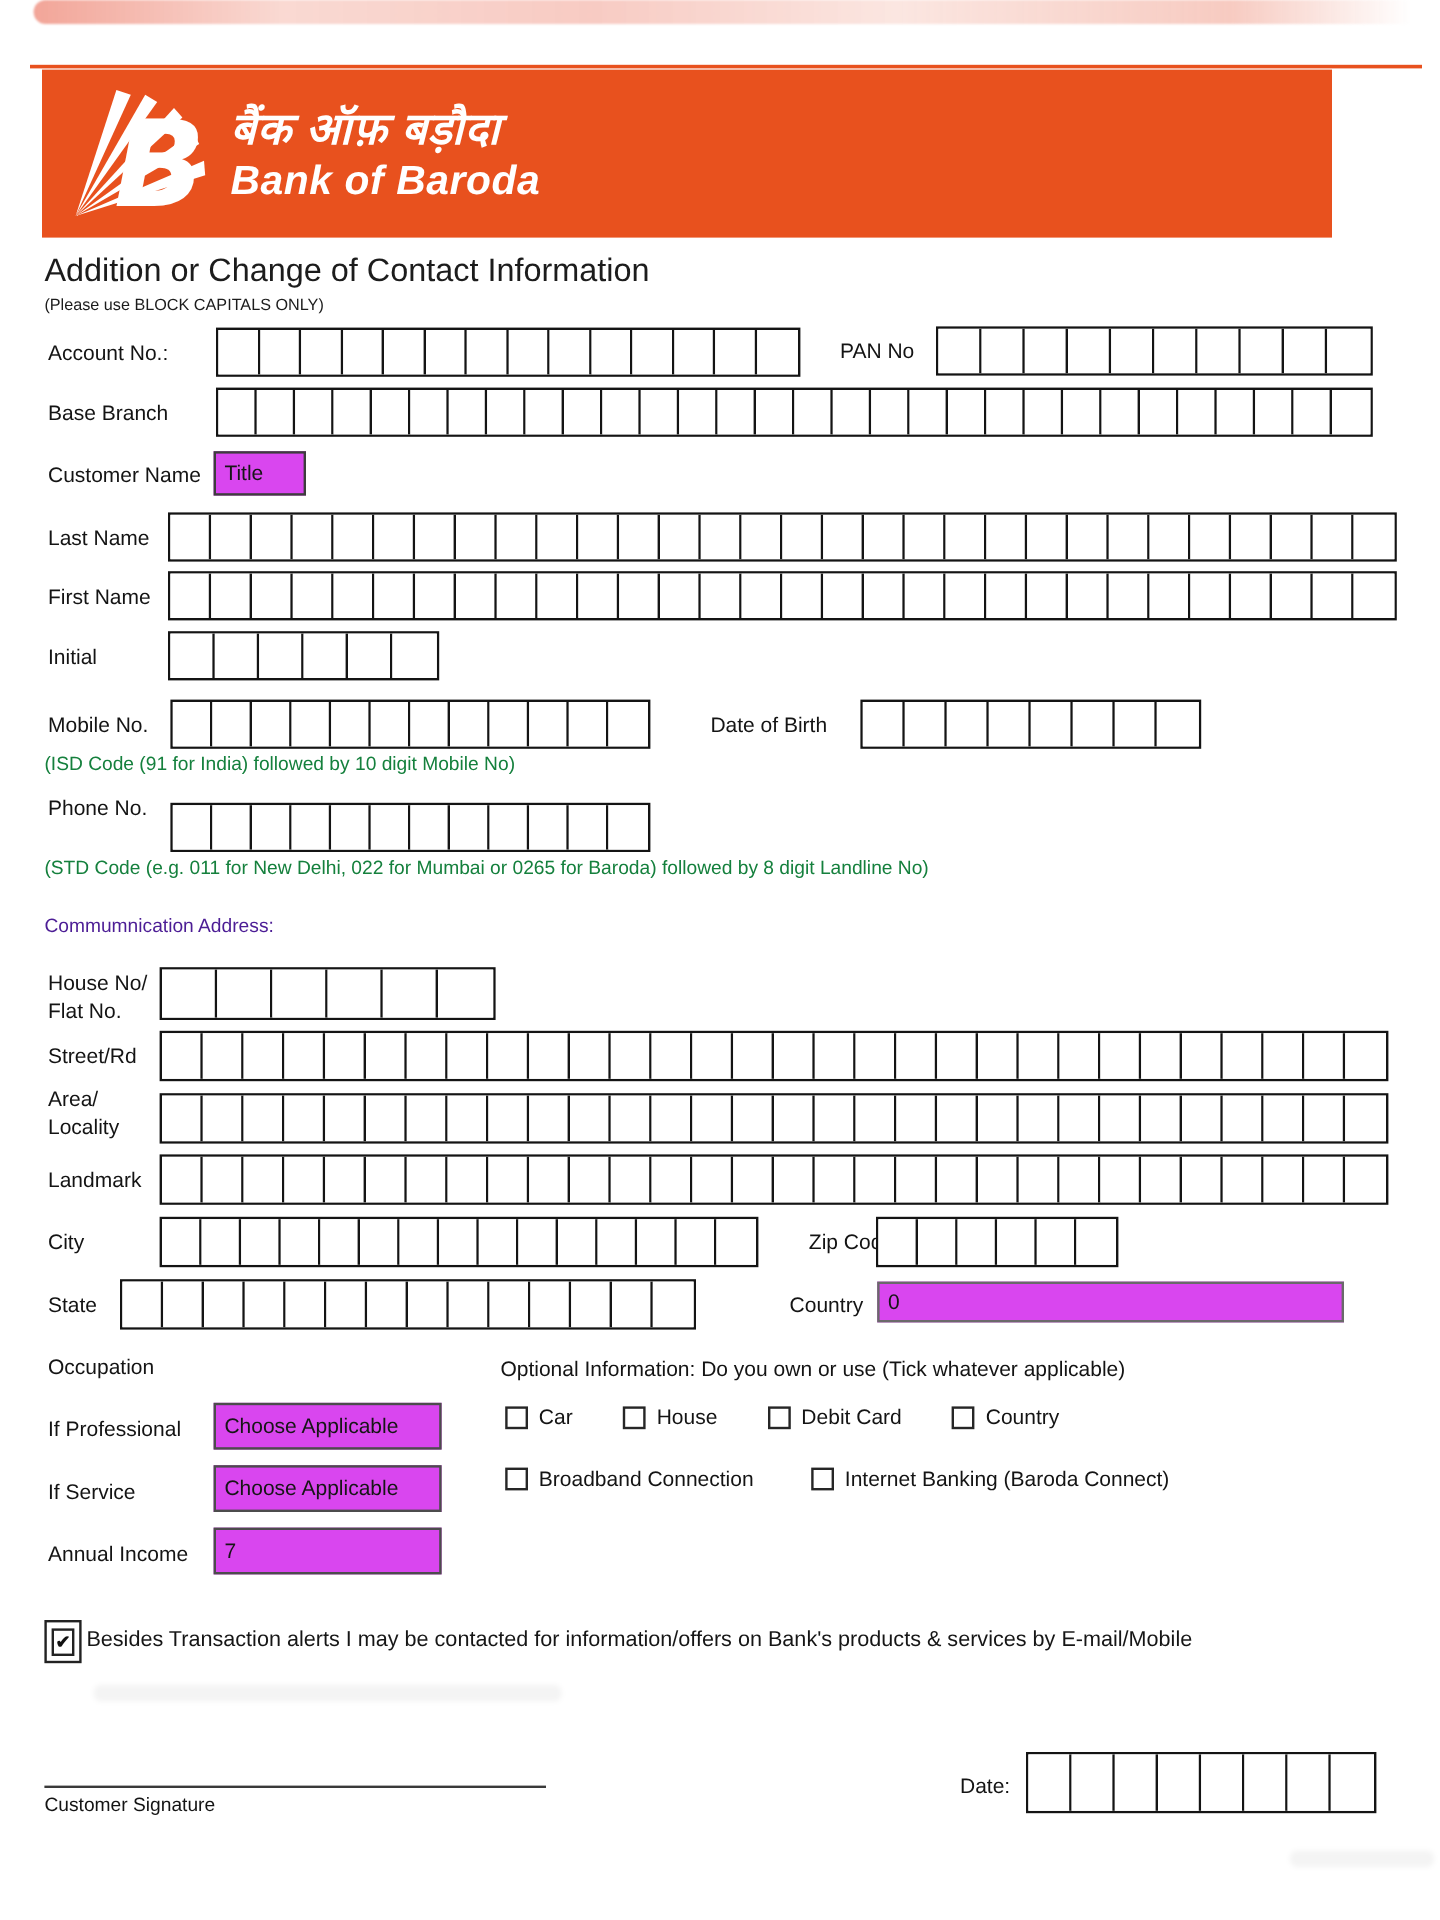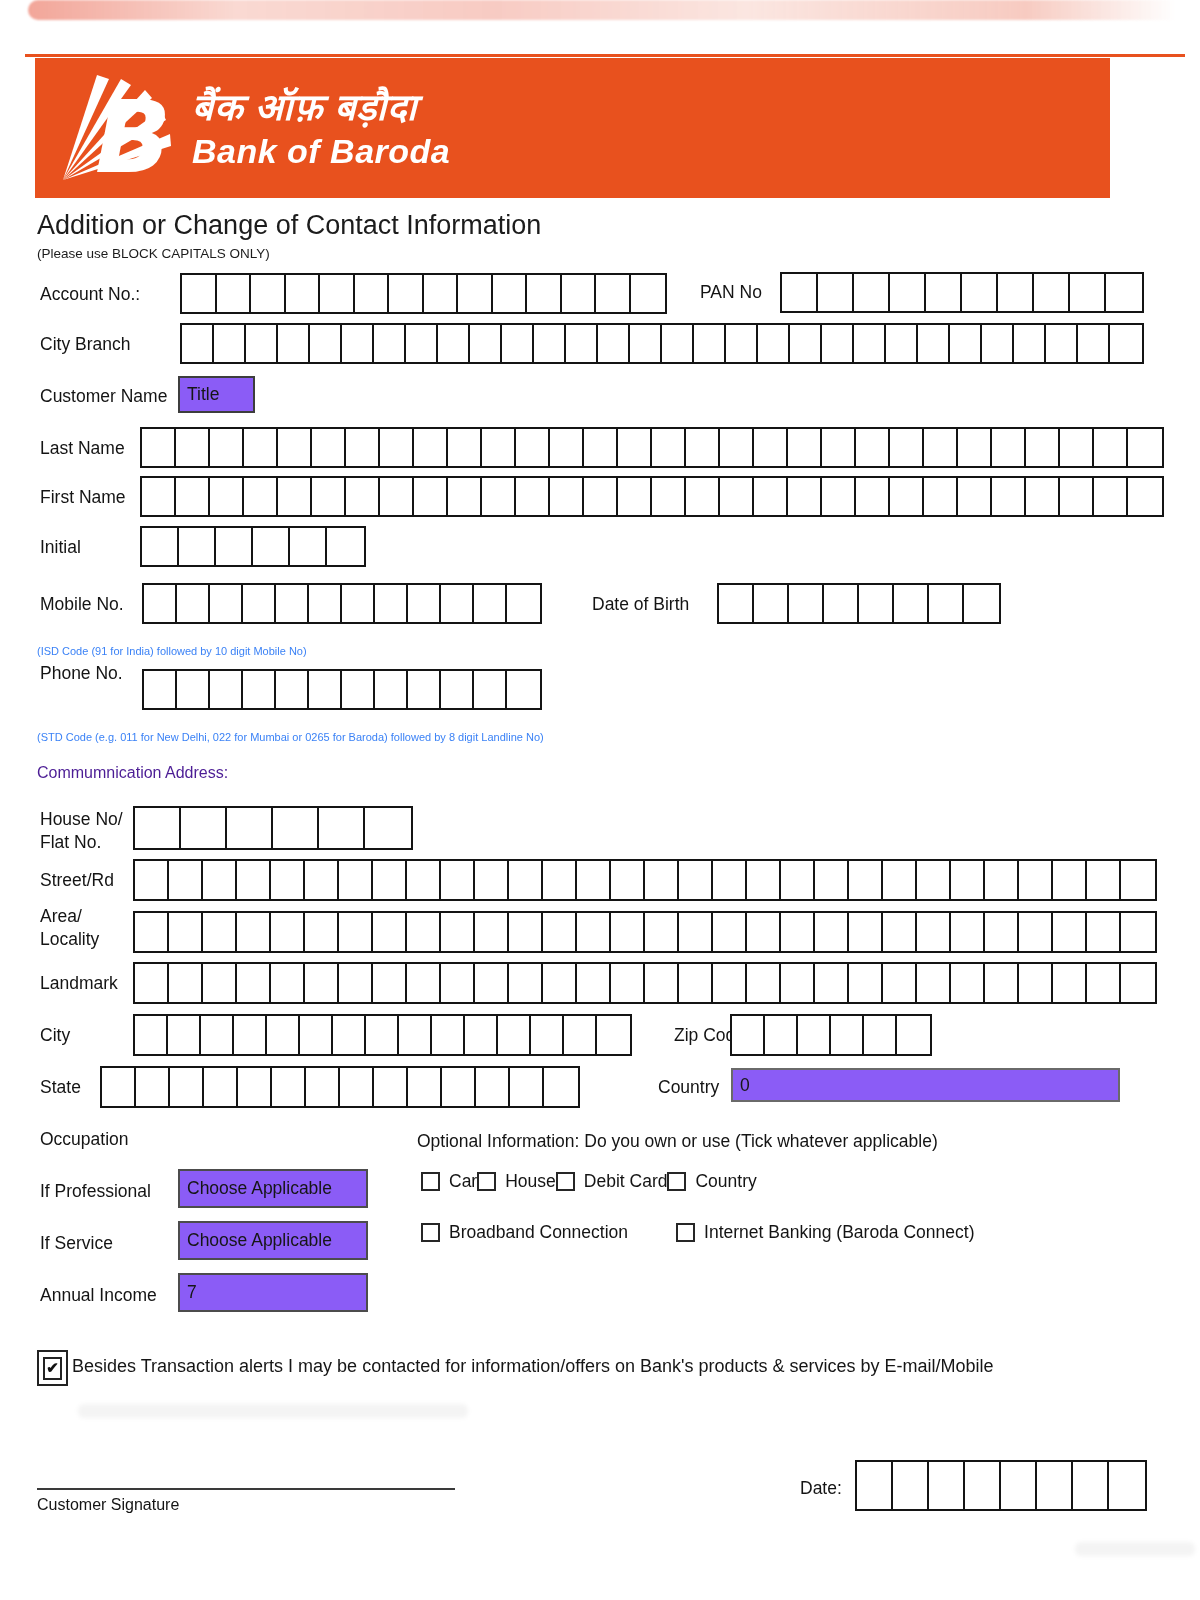--- a/index.html
+++ b/index.html
@@ -14,28 +14,28 @@
   .hairline { position:absolute; left:25px; top:54px; width:1160px; height:3px; }
   .brandbox { position:absolute; left:35px; top:58px; width:1075px; height:140px; }
   .brand-hindi { position:absolute; left:157px; top:22px; font-size:37px; font-weight:bold; font-style:italic; color:#fff; letter-spacing:1px; }
   .brand-english { position:absolute; left:157px; top:74px; font-size:34px; font-weight:bold; font-style:italic; color:#fff; letter-spacing:.5px; }
   .logo { position:absolute; left:22px; top:14px; }
 
   .page-title { position:absolute; left:37px; top:210px; font-size:27px; color:#1c1c1c; }
   .page-subtitle { position:absolute; left:37px; top:246px; font-size:13.5px; color:#1c1c1c; }
 
   .lbl { position:absolute; font-size:17.5px; color:#141414; line-height:1.3; }
-  .hint { position:absolute; font-size:11px; color:#3b82f6;margin-top:16px; }
+  .hint { position:absolute; font-size:16px; color:#15803d; }
   .h2 { position:absolute; font-size:16px; color:#4c1d95; }
 
   .strip { position:absolute; display:flex; border:2.5px solid #141414; background:#fff; }
   .cell { width:var(--cw); height:var(--ch); border-right:2px solid #141414; box-sizing:border-box; background:#fff; }
   .cell:last-child { border-right:0; }
 
-  .inputbox { position:absolute; border:2px solid #4c4c4c; background:#8b5cf6; font-size:17.5px; color:#161616;
+  .inputbox { position:absolute; border:2px solid #4c4c4c; background:#d946ef; font-size:17.5px; color:#161616;
     display:flex; align-items:center; padding-left:7px; box-sizing:border-box; }
   .titlebox { border-color:#3d3d3d; }
 
   .cbrow { position:absolute; display:flex; align-items:center; }
   .cbitem { display:inline-flex; align-items:center; gap:9px; }
   .cb { width:19px; height:19px; border:2px solid #262626; box-sizing:border-box; background:#fff; flex:0 0 auto; }
   .cblabel { font-size:17.5px; color:#141414; white-space:nowrap; }
 
   .consent { position:absolute; left:37px; top:1350px; display:flex; align-items:flex-start; }
   .consent-outer { width:31px; height:36px; border:2.5px solid #222; box-sizing:border-box; display:flex; align-items:center; justify-content:center; background:#fff; }
@@ -97,21 +97,21 @@
       <div class="cell"></div>
       <div class="cell"></div>
       <div class="cell"></div>
       <div class="cell"></div>
       <div class="cell"></div>
       <div class="cell"></div>
       <div class="cell"></div>
       <div class="cell"></div>
     </div>
 
-  <div class="lbl" style="left:40px; top:333px;">City Branch</div>
+  <div class="lbl" style="left:40px; top:333px;">Base Branch</div>
   <div class="strip" style="left:180px; top:323px; --cw:32px; --ch:37px;">
       <div class="cell"></div>
       <div class="cell"></div>
       <div class="cell"></div>
       <div class="cell"></div>
       <div class="cell"></div>
       <div class="cell"></div>
       <div class="cell"></div>
       <div class="cell"></div>
       <div class="cell"></div>
@@ -432,21 +432,21 @@
   <div class="lbl" style="left:658px; top:1076px;">Country</div>
   <div class="inputbox" style="left:731px; top:1068px; width:389px; height:34px; border-color:#6a6a6a;">0</div>
 
   <div class="lbl" style="left:40px; top:1128px;">Occupation</div>
 
   <div class="lbl" style="left:417px; top:1130px;">Optional Information: Do you own or use (Tick whatever applicable)</div>
 
   <div class="lbl" style="left:40px; top:1180px;">If Professional</div>
   <div class="inputbox" style="left:178px; top:1169px; width:190px; height:39px;">Choose Applicable</div>
 
-  <div class="cbrow" style="left:421px; top:1171px; justify-content:flex-end;">
+  <div class="cbrow" style="left:421px; top:1171px; gap:42px;justify-content:flex-end;">
 
       <span class="cbitem">
         <span class="cb"></span>
         <span class="cblabel">Car</span>
       </span>
 
       <span class="cbitem">
         <span class="cb"></span>
         <span class="cblabel">House</span>
       </span>

